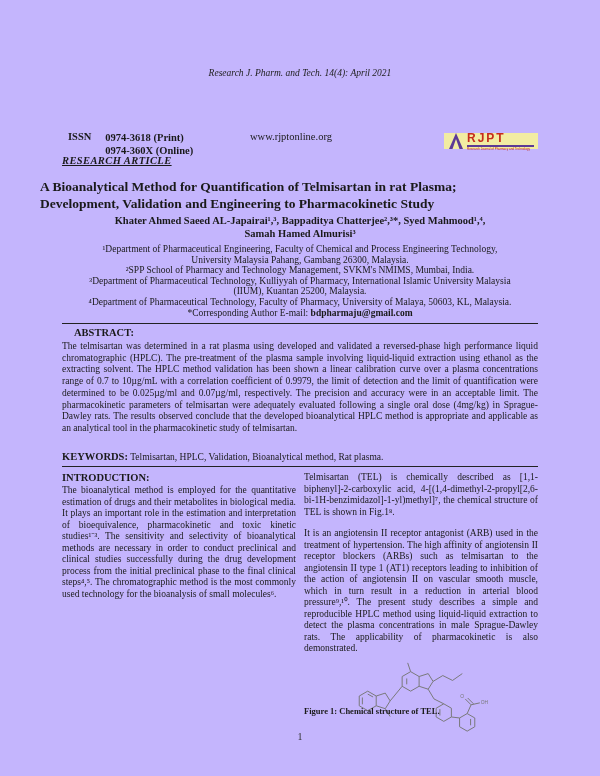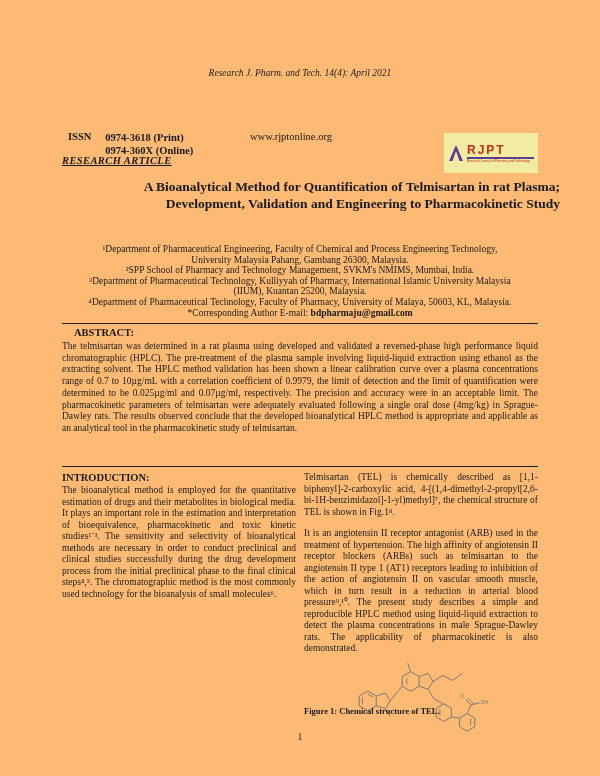--- a/index.html
+++ b/index.html
@@ -1,40 +1,40 @@
 <!DOCTYPE html>
 <html><head>
 <meta charset="utf-8">
 <style>
   html,body{margin:0;padding:0;background:#ffffff;}
-  .page{position:relative;width:600px;height:776px;background:#fdba74;
+  .page{position:relative;width:600px;height:776px;background:#c4b5fd;
         font-family:"Liberation Serif",serif;color:#1a1a1a;overflow:hidden;}
 
   .running-head{position:absolute;top:68px;left:0;width:100%;text-align:center;
         font-style:italic;font-size:9.5px;color:#222;}
 
   .meta-row{position:absolute;top:118px;left:62px;width:476px;height:36px;margin-top:11px;}
   .issn-block{position:absolute;left:6px;top:2px;display:flex;gap:14px;
         font-weight:bold;font-size:10.5px;}
   .issn-lines{display:flex;flex-direction:column;line-height:13px;}
   .website{position:absolute;left:188px;top:2px;font-weight:normal;font-size:10.5px;text-align:center;}
-  .logo{position:absolute;right:0px;top:4px;width:94px;height:40px;background:#f2eca2;
+  .logo{position:absolute;right:0px;top:4px;width:94px;height:16px;background:#f2eca2;
         display:flex;align-items:center;box-sizing:border-box;padding:1px 4px;}
   .logo-tri{width:16px;height:18px;flex:0 0 auto;}
   .logo-right{display:flex;flex-direction:column;margin-left:3px;flex:1;}
   .logo-letters{font-family:"Liberation Sans",sans-serif;font-weight:bold;
         font-size:12px;color:#c62b1d;letter-spacing:2px;line-height:12px;}
   .logo-bar{height:2px;background:#5c3a96;margin-top:1px;}
   .logo-sub{font-family:"Liberation Sans",sans-serif;font-size:3px;color:#c62b1d;
         line-height:4px;white-space:nowrap;overflow:hidden;}
 
   .article-type{position:absolute;top:155px;left:62px;font-weight:bold;font-style:italic;
         font-size:10.5px;text-decoration:underline;letter-spacing:0.4px;}
 
-  .title{position:absolute;top:178px;left:40px;width:520px;text-align:right;
+  .title{position:absolute;top:178px;left:40px;width:520px;text-align:left;
         font-weight:bold;font-size:13.5px;line-height:17px;}
   .authors{position:absolute;top:215px;left:40px;width:520px;text-align:center;
         font-weight:bold;font-size:10.5px;line-height:12.5px;}
   .affiliations{position:absolute;top:244px;left:28px;width:544px;text-align:center;
         font-size:9.5px;line-height:10.6px;}
   .affiliations .email{font-weight:bold;}
 
   .rule{position:absolute;left:62px;width:476px;border-top:1.6px solid #222;height:0;}
   .rule1{top:323px;}
   .rule2{top:466px;}
@@ -87,36 +87,41 @@
     </div>
   </div>
 
   <div class="article-type">RESEARCH ARTICLE</div>
 
   <div class="title">
     <div>A Bioanalytical Method for Quantification of Telmisartan in rat Plasma;</div>
     <div>Development, Validation and Engineering to Pharmacokinetic Study</div>
   </div>
 
+  <div class="authors">
+    <div>Khater Ahmed Saeed AL-Japairai¹,³, Bappaditya Chatterjee²,³*, Syed Mahmood¹,⁴,</div>
+    <div>Samah Hamed Almurisi³</div>
+  </div>
 
   <div class="affiliations">
     <div>¹Department of Pharmaceutical Engineering, Faculty of Chemical and Process Engineering Technology,</div>
     <div>University Malaysia Pahang, Gambang 26300, Malaysia.</div>
     <div>²SPP School of Pharmacy and Technology Management, SVKM's NMIMS, Mumbai, India.</div>
     <div>³Department of Pharmaceutical Technology, Kulliyyah of Pharmacy, International Islamic University Malaysia</div>
     <div>(IIUM), Kuantan 25200, Malaysia.</div>
     <div>⁴Department of Pharmaceutical Technology, Faculty of Pharmacy, University of Malaya, 50603, KL, Malaysia.</div>
     <div><span>*Corresponding Author E-mail: </span><span class="email">bdpharmaju@gmail.com</span></div>
   </div>
 
   <div class="rule rule1"></div>
 
   <div class="abstract-heading">ABSTRACT:</div>
   <div class="abstract-text">The telmisartan was determined in a rat plasma using developed and validated a reversed-phase high performance liquid chromatographic (HPLC). The pre-treatment of the plasma sample involving liquid-liquid extraction using ethanol as the extracting solvent. The HPLC method validation has been shown a linear calibration curve over a plasma concentrations range of 0.7 to 10µg/mL with a correlation coefficient of 0.9979, the limit of detection and the limit of quantification were determined to be 0.025µg/ml and 0.07µg/ml, respectively. The precision and accuracy were in an acceptable limit. The pharmacokinetic parameters of telmisartan were adequately evaluated following a single oral dose (4mg/kg) in Sprague-Dawley rats. The results observed conclude that the developed bioanalytical HPLC method is appropriate and applicable as an analytical tool in the pharmacokinetic study of telmisartan.</div>
 
+  <div class="keywords"><span class="kw-head">KEYWORDS:</span><span> Telmisartan, HPLC, Validation, Bioanalytical method, Rat plasma.</span></div>
 
   <div class="rule rule2"></div>
 
   <div class="col-left">
     <div class="section-heading">INTRODUCTION:</div>
     <p class="body-text">The bioanalytical method is employed for the quantitative estimation of drugs and their metabolites in biological media. It plays an important role in the estimation and interpretation of bioequivalence, pharmacokinetic and toxic kinetic studies¹⁻³. The sensitivity and selectivity of bioanalytical methods are necessary in order to conduct preclinical and clinical studies successfully during the drug development process from the initial preclinical phase to the final clinical steps⁴,⁵. The chromatographic method is the most commonly used technology for the bioanalysis of small molecules⁶.</p>
   </div>
 
   <div class="col-right">
     <p class="body-text">Telmisartan (TEL) is chemically described as [1,1-biphenyl]-2-carboxylic acid, 4-[(1,4-dimethyl-2-propyl[2,6-bi-1H-benzimidazol]-1-yl)methyl]⁷, the chemical structure of TEL is shown in Fig.1⁸.</p>

